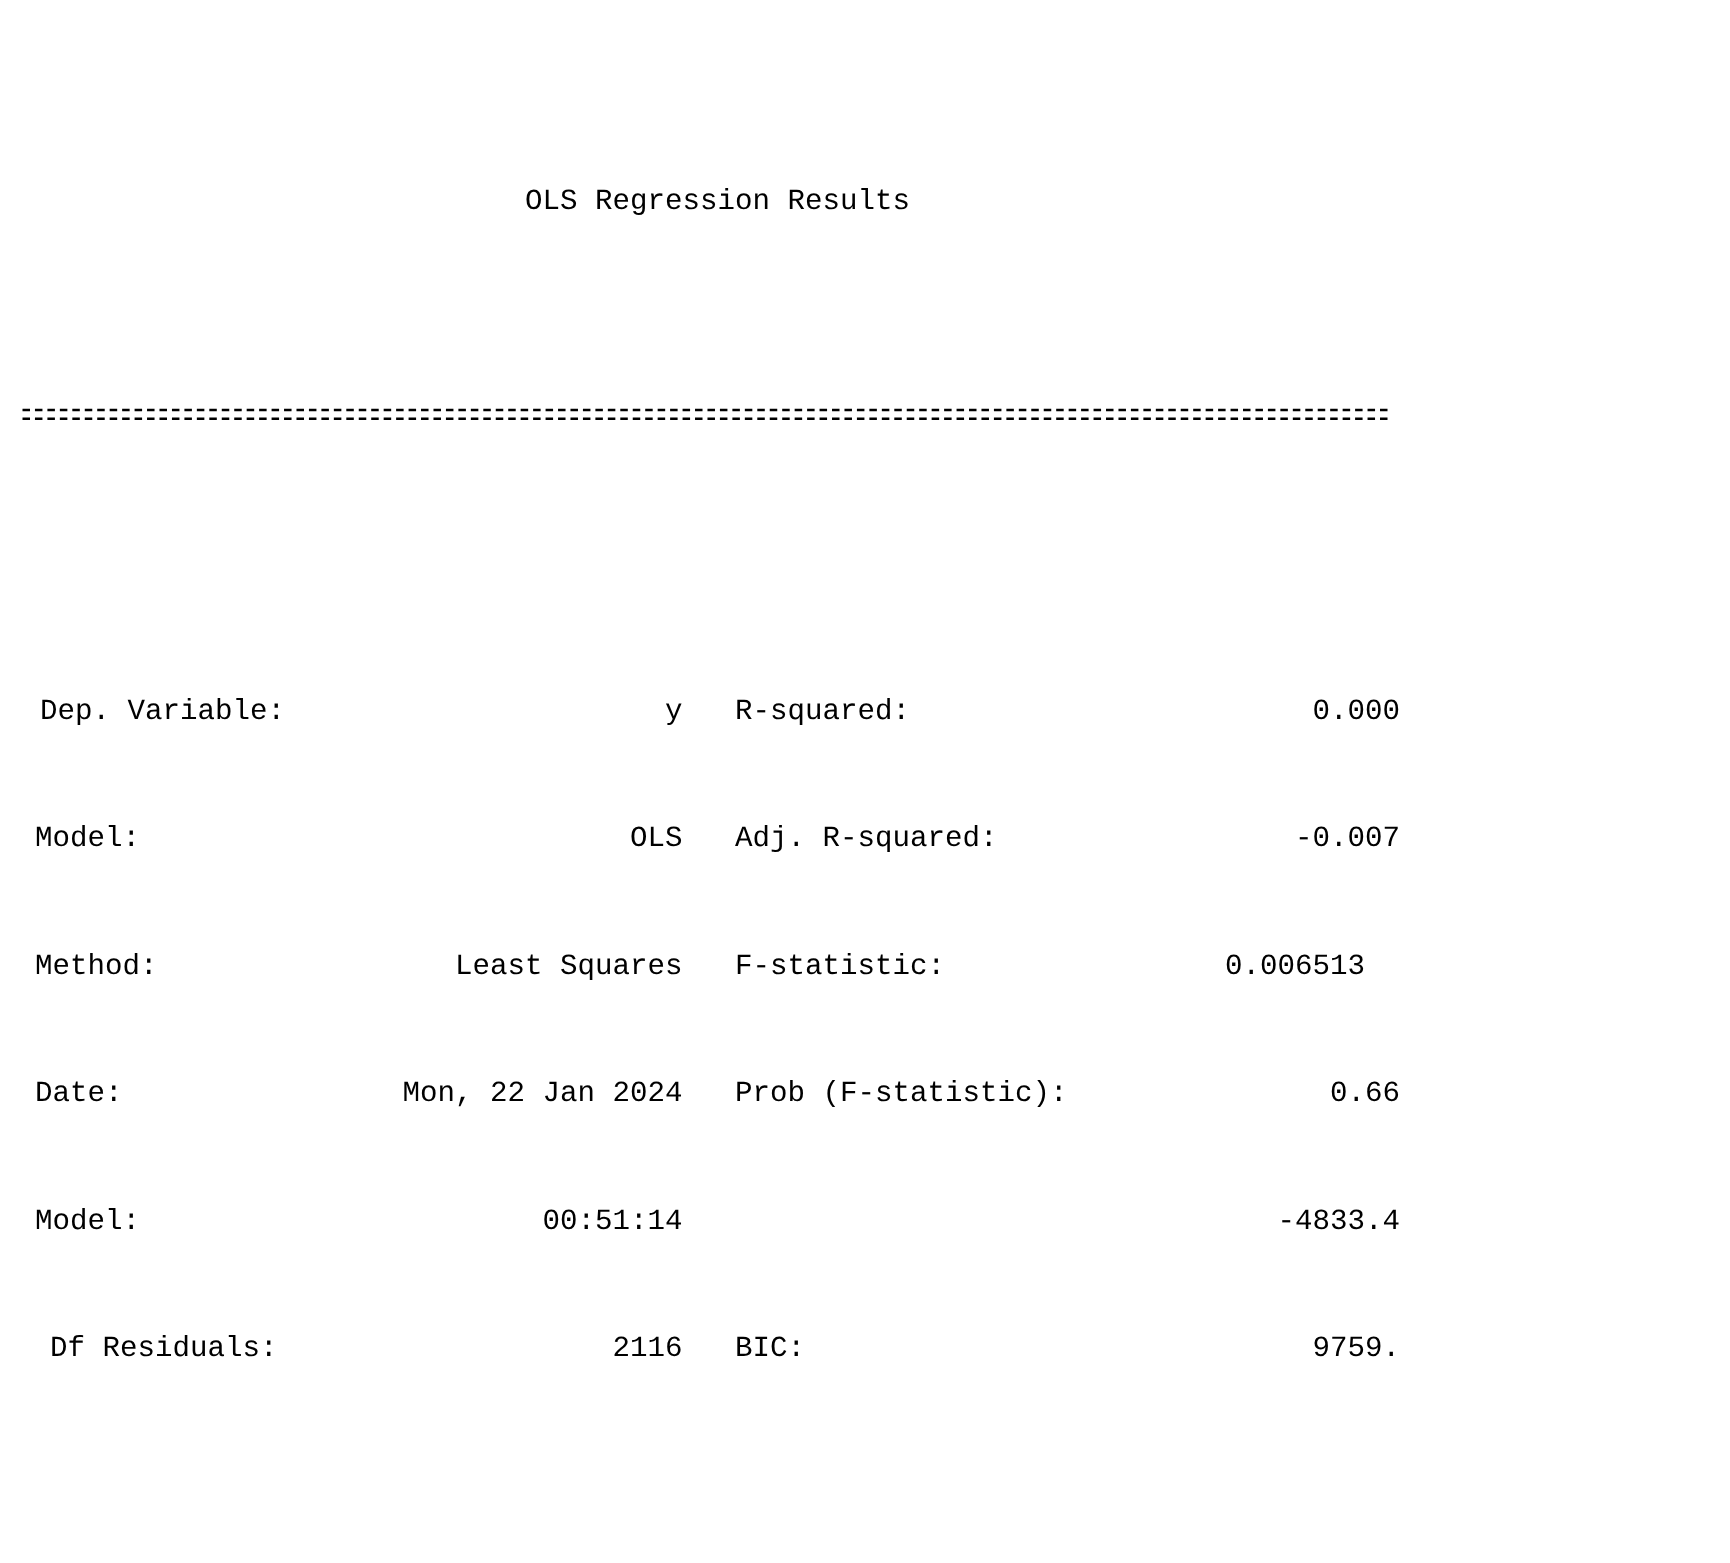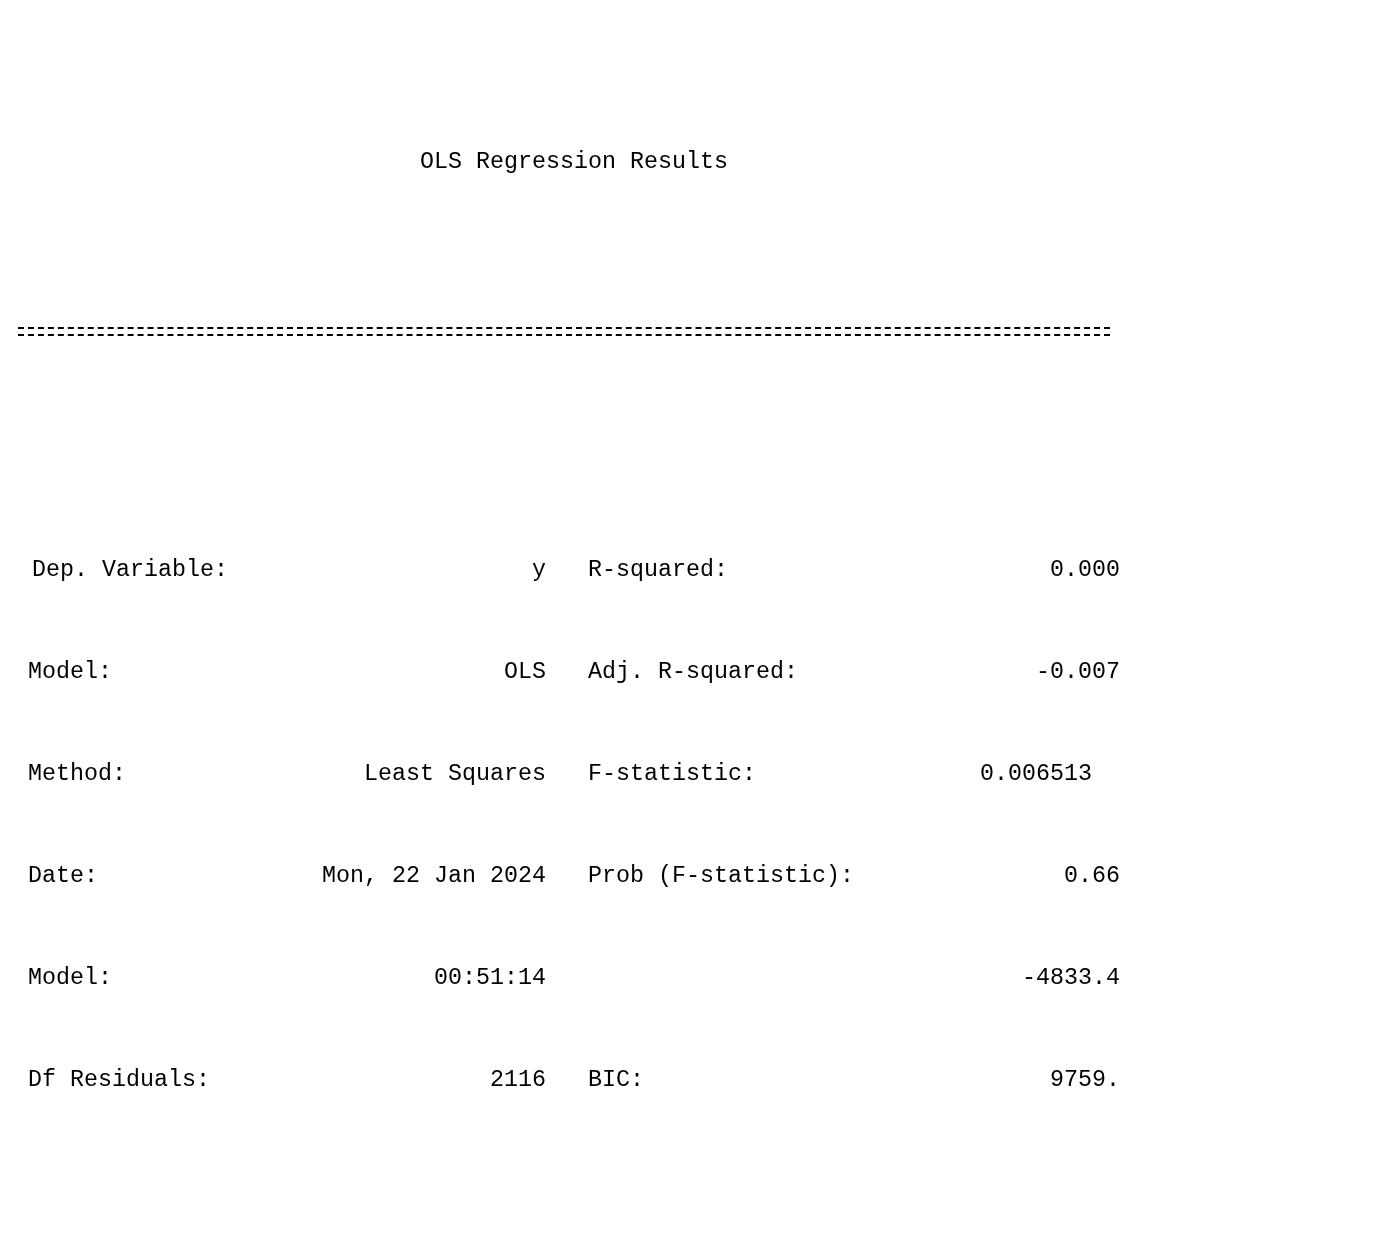--- a/index.html
+++ b/index.html
@@ -65,21 +65,21 @@
       <span class="c r" style="left:0;width:518px">Mon, 22 Jan 2024</span>
       <span class="c" style="left:560px">Prob (F-statistic):</span>
       <span class="c r" style="left:560px;width:532px">0.66</span>
     </div>
     <div class="ln">
       <span class="c" style="left:0">Model:</span>
       <span class="c r" style="left:0;width:518px">00:51:14</span>
       <span class="c r" style="left:560px;width:532px">-4833.4</span>
     </div>
     <div class="ln">
-      <span class="c" style="left:0">Df Residuals:</span>
+      <span class="c" style="left:12px">Df Residuals:</span>
       <span class="c r" style="left:0;width:518px">2116</span>
       <span class="c" style="left:560px">BIC:</span>
       <span class="c r" style="left:560px;width:532px">9759.</span>
     </div>
     
     
   </div>
 
   
   

